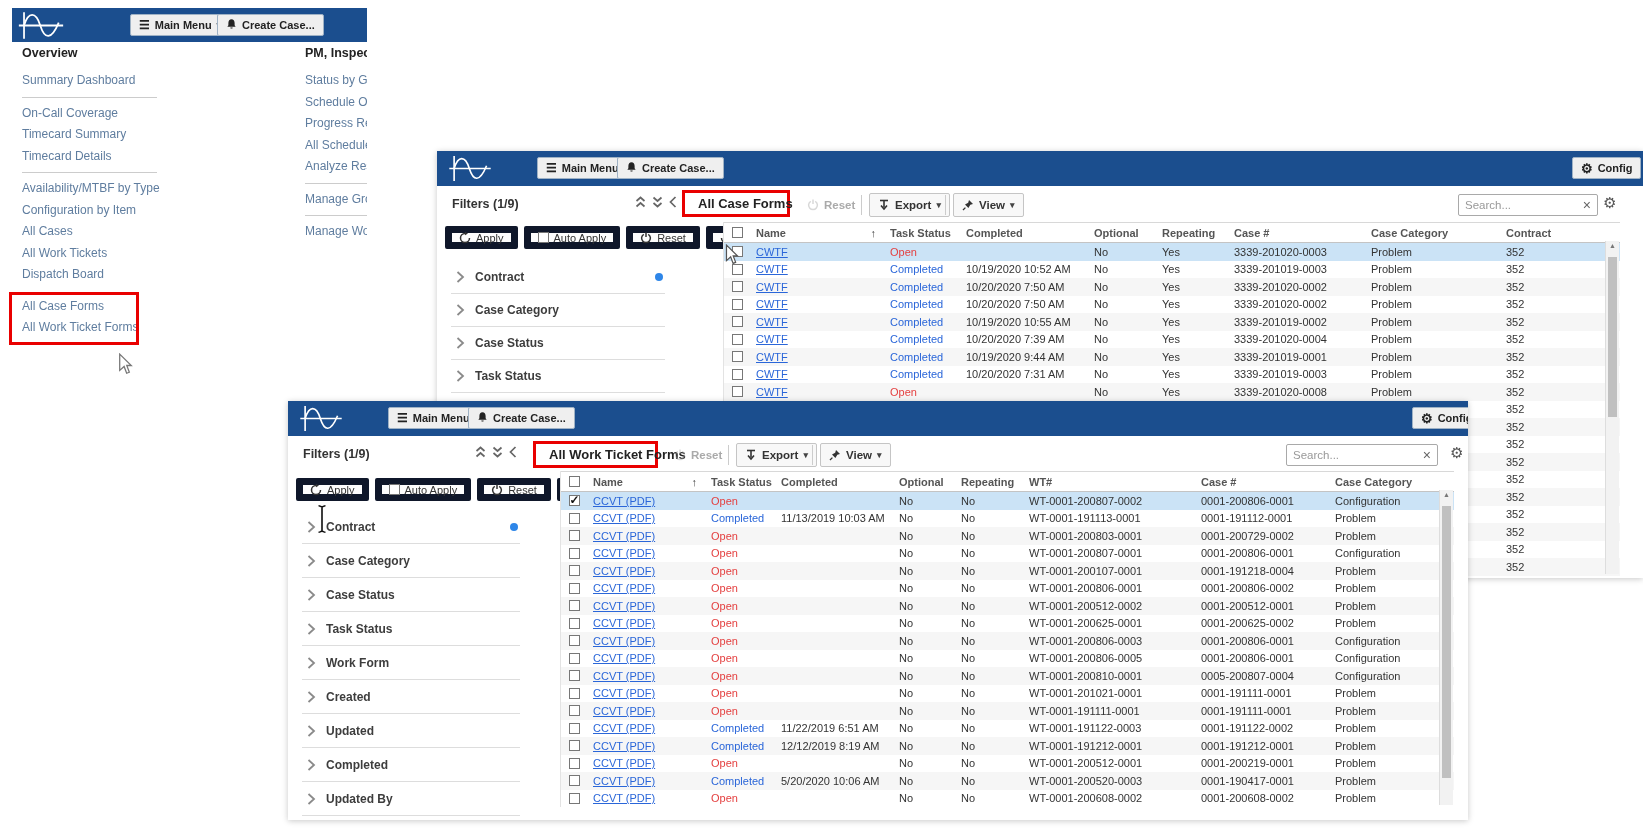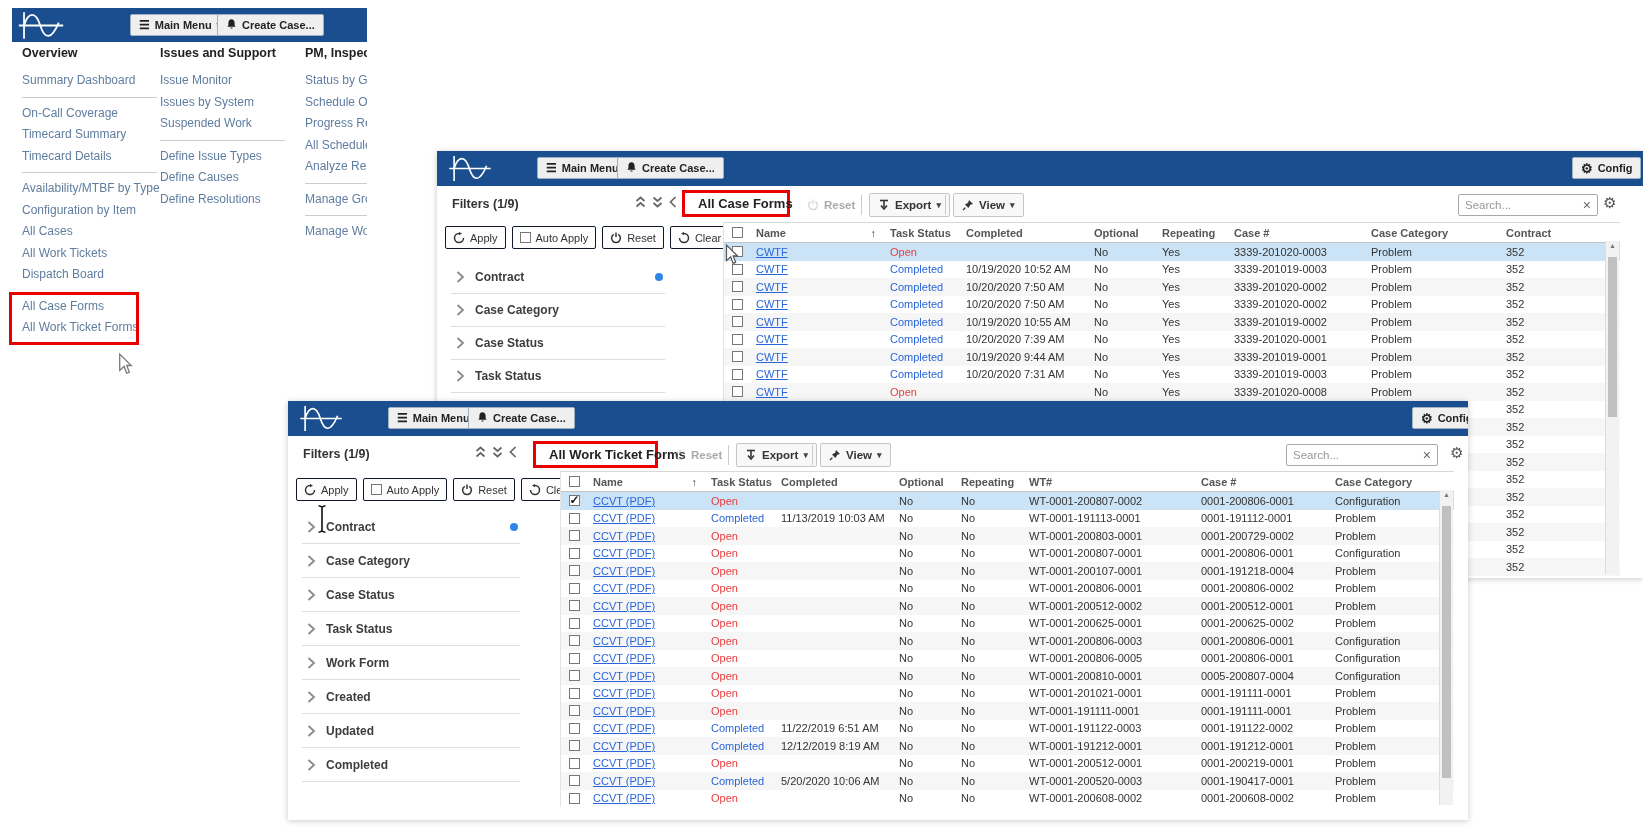--- a/index.html
+++ b/index.html
@@ -28,21 +28,21 @@
 .tbtn.rst svg{opacity:.45;}
 .vsep{position:absolute;top:9px;width:1px;height:20px;background:#ccc;}
 .search{position:absolute;top:8px;height:22px;border:1px solid #a9a9a9;border-radius:2px;background:#fff;
   display:flex;align-items:center;box-sizing:border-box;}
 .sinput{border:none;outline:none;flex:1;font-family:"Liberation Sans",sans-serif;font-size:11.5px;padding:0 6px;min-width:0;background:transparent;}
 .sinput::placeholder{color:#999;}
 .sx{font-size:14px;color:#666;padding:0 6px;line-height:1;}
 .gear2{position:absolute;top:9px;font-size:15px;color:#555;line-height:1;}
 
 .fbtns{position:absolute;display:flex;gap:6px;}
-.fbtn{height:23px;display:inline-flex;align-items:center;gap:5px;background:#fdfdfd;border:1px solid #0f172a;
+.fbtn{height:23px;display:inline-flex;align-items:center;gap:5px;background:#fdfdfd;border:7px solid #0f172a;
   border-radius:2px;padding:0 7px;font-size:11px;color:#333;box-sizing:border-box;white-space:nowrap;justify-content:space-between;}
 .fitems{position:absolute;}
 .fitem{position:relative;display:flex;align-items:center;gap:10px;border-bottom:1px solid #ddd;box-sizing:border-box;padding-left:4px;}
 .win1 .fitem{height:33px;width:214px;}
 .win2 .fitem{height:34px;width:218px;}
 .flabel{font-size:12px;font-weight:bold;color:#3d3d3d;}
 .fdot{position:absolute;right:2px;width:8px;height:8px;border-radius:50%;background:#2e86e8;}
 .ckbox{display:inline-block;width:11px;height:11px;border:1px solid #777;background:#fff;box-sizing:border-box;position:relative;}
 .ckbox.on::after{content:"\2713";position:absolute;left:0;top:-3px;font-size:12px;font-weight:bold;color:#111;}
 
@@ -329,21 +329,21 @@
           </div>
           <div class="trow">
             <span class="cell c-cb">
               <span class="ckbox"></span>
             </span>
             <span class="cell c-name"><span class="lnk">CWTF</span></span>
             <span class="cell c-task st-comp">Completed</span>
             <span class="cell c-comp">10/20/2020 7:39 AM</span>
             <span class="cell c-opt">No</span>
             <span class="cell c-rep">Yes</span>
-            <span class="cell c-case">3339-201020-0001</span>
+            <span class="cell c-case">3339-201020-0004</span>
             <span class="cell c-cat">Problem</span>
             <span class="cell c-con">352</span>
           </div>
           <div class="trow alt">
             <span class="cell c-cb">
               <span class="ckbox"></span>
             </span>
             <span class="cell c-name"><span class="lnk">CWTF</span></span>
             <span class="cell c-task st-comp">Completed</span>
             <span class="cell c-comp">10/19/2020 9:44 AM</span>
@@ -665,20 +665,26 @@
           <svg width="10" height="12" viewBox="0 0 10 12">
             <polyline points="2.5,1 8,6 2.5,11" fill="none" stroke="#8a8a8a" stroke-width="1.8"></polyline>
           </svg>
           <span class="flabel">Updated</span>
         </div>
         <div class="fitem">
           <svg width="10" height="12" viewBox="0 0 10 12">
             <polyline points="2.5,1 8,6 2.5,11" fill="none" stroke="#8a8a8a" stroke-width="1.8"></polyline>
           </svg>
           <span class="flabel">Completed</span>
+        </div>
+        <div class="fitem">
+          <svg width="10" height="12" viewBox="0 0 10 12">
+            <polyline points="2.5,1 8,6 2.5,11" fill="none" stroke="#8a8a8a" stroke-width="1.8"></polyline>
+          </svg>
+          <span class="flabel">Updated By</span>
         </div>
       </div>
   <div class="grid">
     <div class="ghead">
       <span class="cell c-cb">
             <span class="ckbox"></span>
           </span>
       <span class="cell c-name hc">
             <span>Name</span>
             <span class="sort">↑</span>
@@ -969,32 +975,20 @@
           <div class="mdiv"></div>
           <div class="mitem">Availability/MTBF by Type</div>
           <div class="mitem">Configuration by Item</div>
           <div class="mitem">All Cases</div>
           <div class="mitem">All Work Tickets</div>
           <div class="mitem">Dispatch Board</div>
           <div class="mitem gap">All Case Forms</div>
           <div class="mitem">All Work Ticket Forms</div>
         </div>
   </div>
-  <div class="mcol mc2">
-    <div class="mhead">Issues and Support</div>
-    <div>
-          <div class="mitem">Issue Monitor</div>
-          <div class="mitem">Issues by System</div>
-          <div class="mitem">Suspended Work</div>
-          <div class="mdiv"></div>
-          <div class="mitem">Define Issue Types</div>
-          <div class="mitem">Define Causes</div>
-          <div class="mitem">Define Resolutions</div>
-        </div>
-  </div>
   <div class="mcol mc3">
     <div class="mhead">PM, Inspect, T</div>
     <div>
           <div class="mitem">Status by Group</div>
           <div class="mitem">Schedule Overvi</div>
           <div class="mitem">Progress Review</div>
           <div class="mitem">All Scheduled T</div>
           <div class="mitem">Analyze Results</div>
           <div class="mdiv"></div>
           <div class="mitem">Manage Groups</div>

